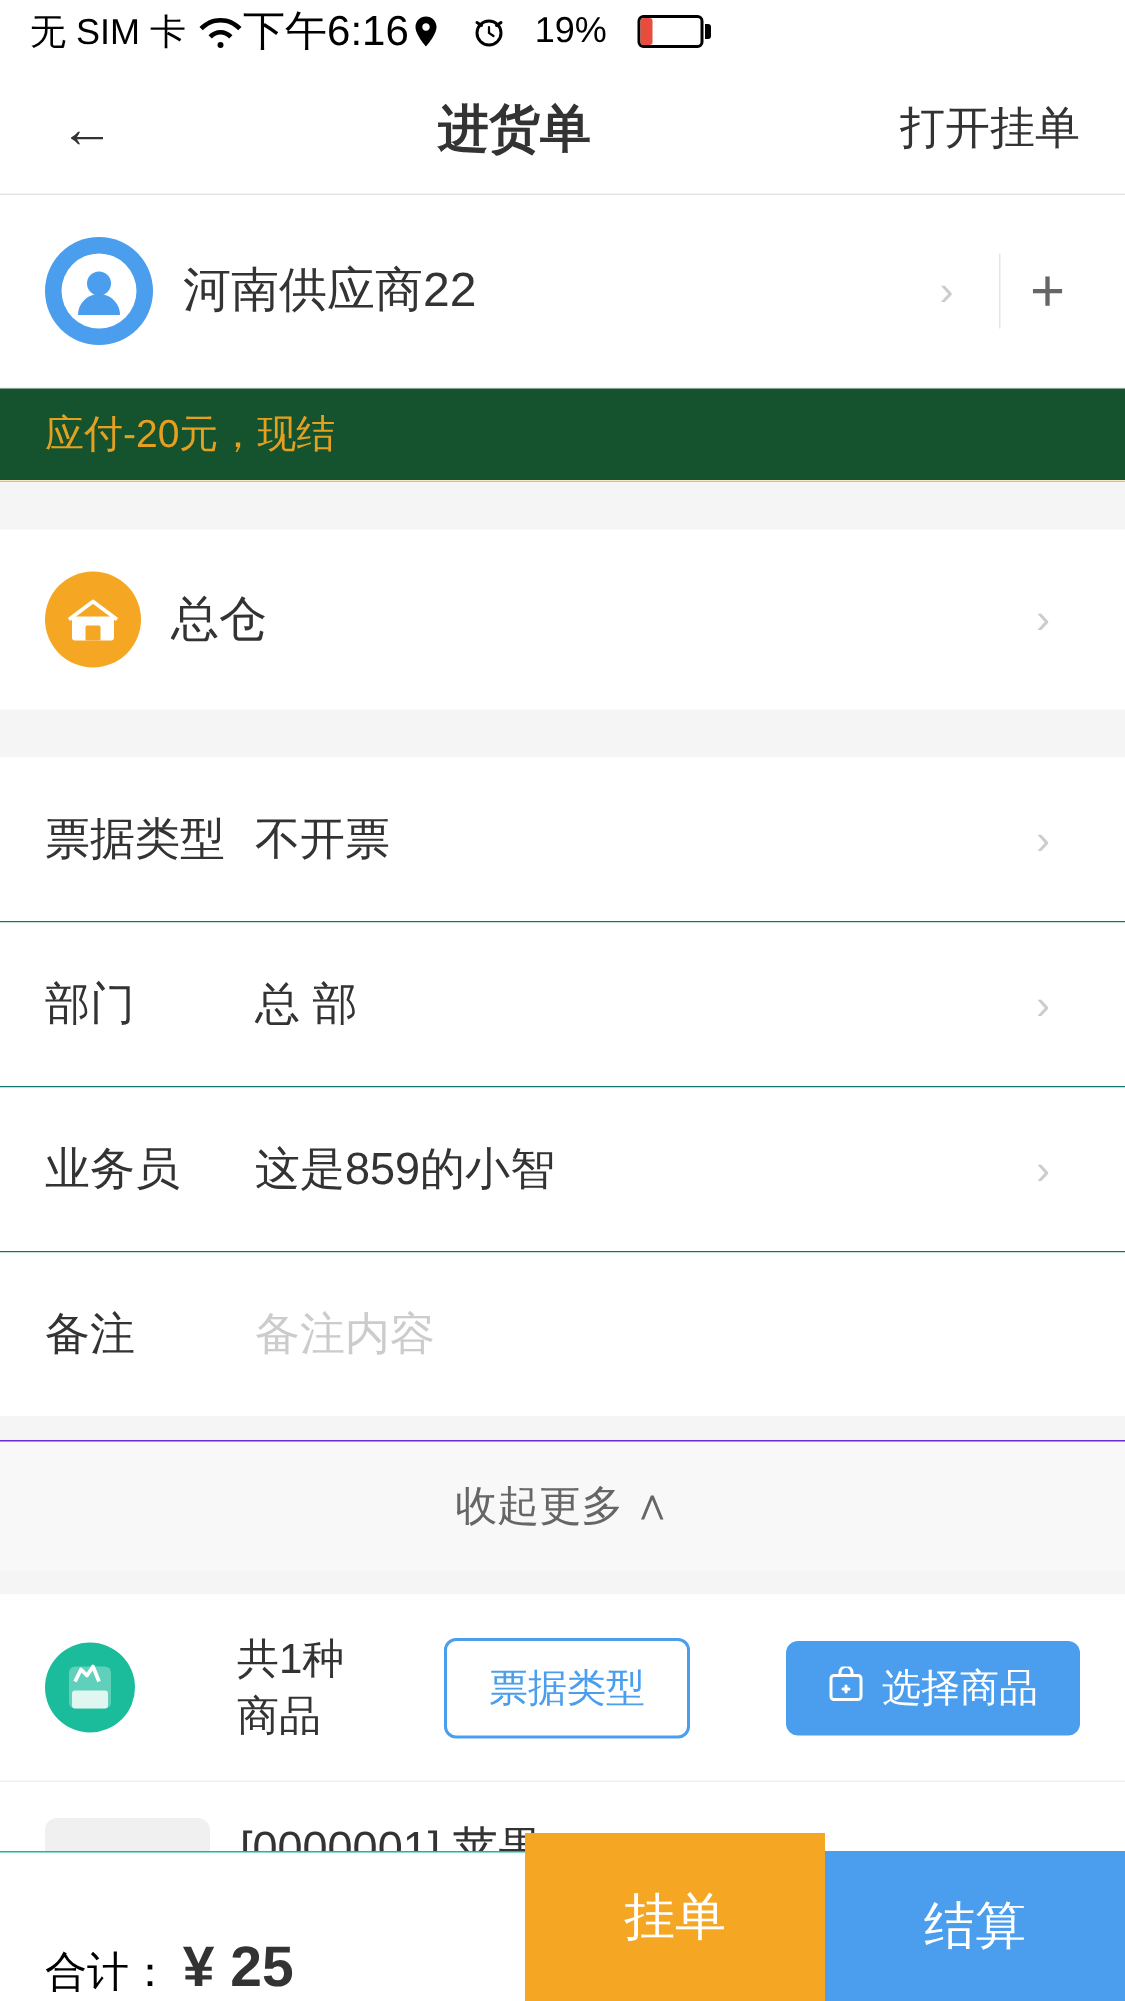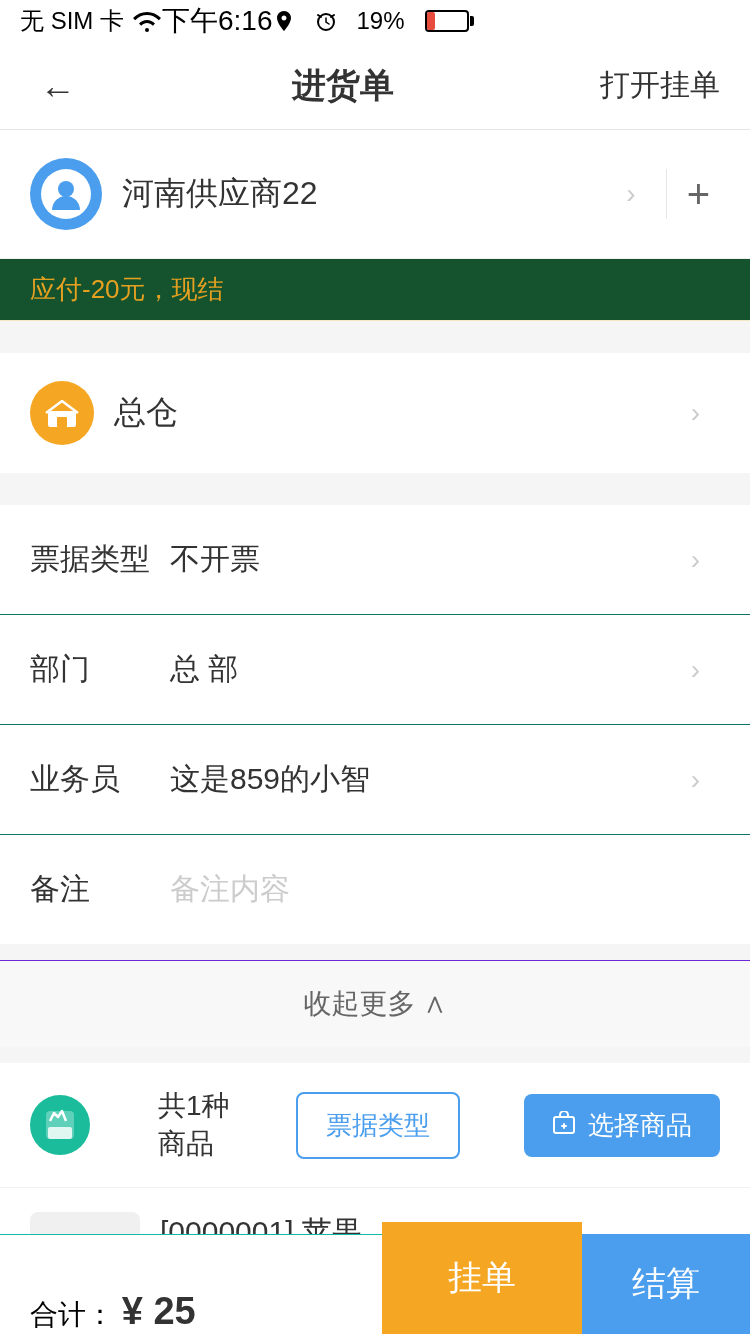--- a/index.html
+++ b/index.html
@@ -231,21 +231,21 @@
       width: 200px; height: 112px;
       background: #f5a623;
       color: #fff;
       font-size: 34px;
       font-weight: 500;
       border: none;
       cursor: pointer;
       display: flex; align-items: center; justify-content: center;
     }
     .btn-settle {
-      width: 168px; height: 100px;
+      width: 200px; height: 100px;
       background: #4a9eed;
       color: #fff;
       font-size: 34px;
       font-weight: 500;
       border: none;
       cursor: pointer;
       display: flex; align-items: center; justify-content: center;
     }
 
     

